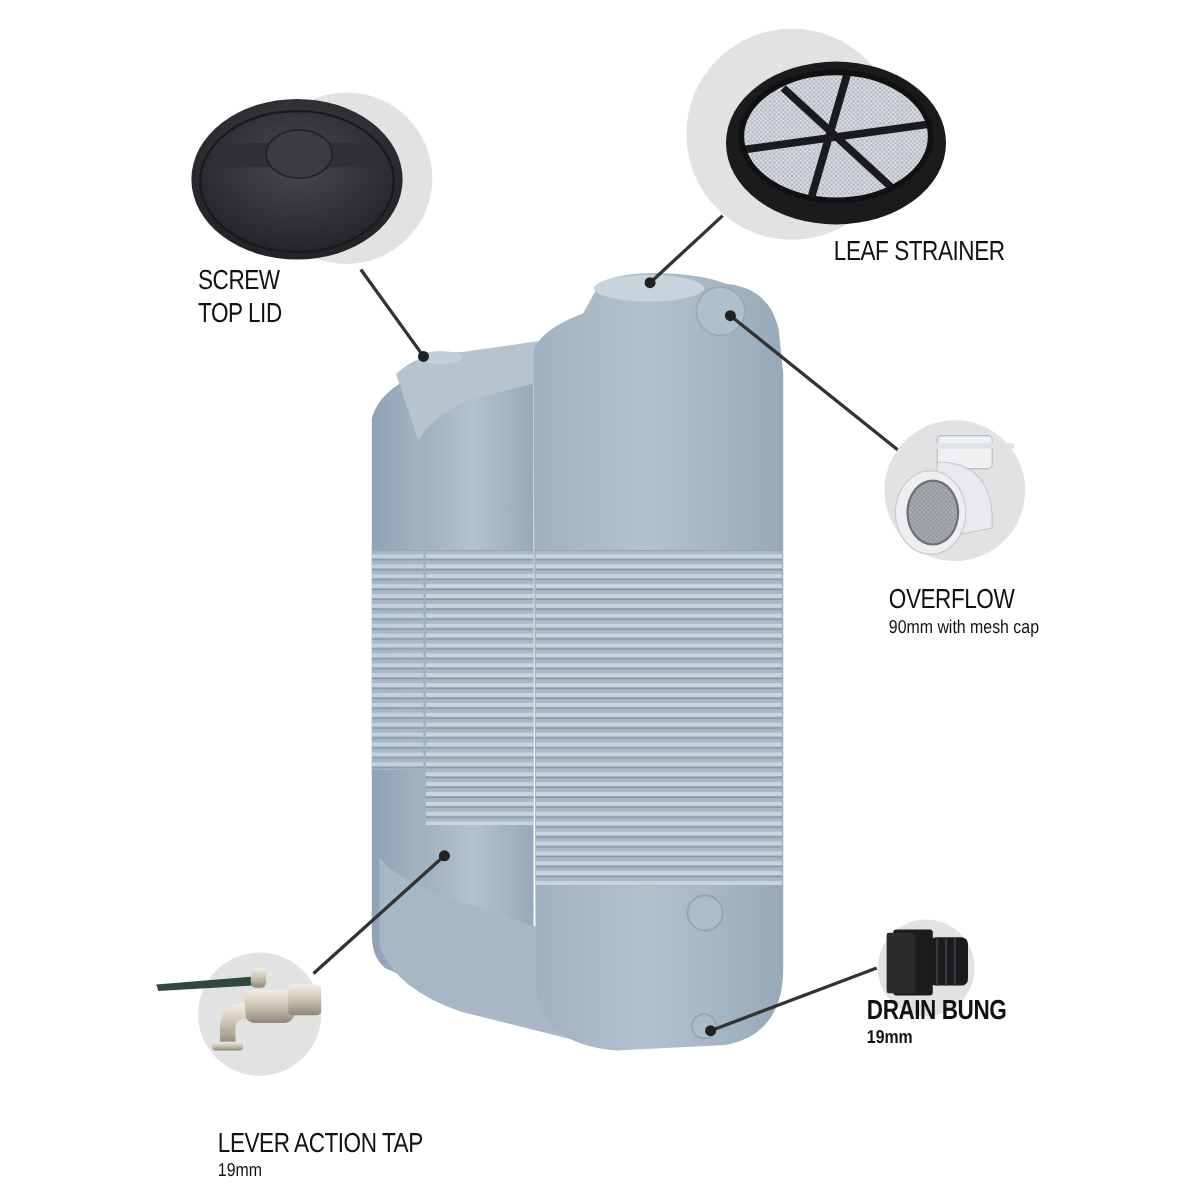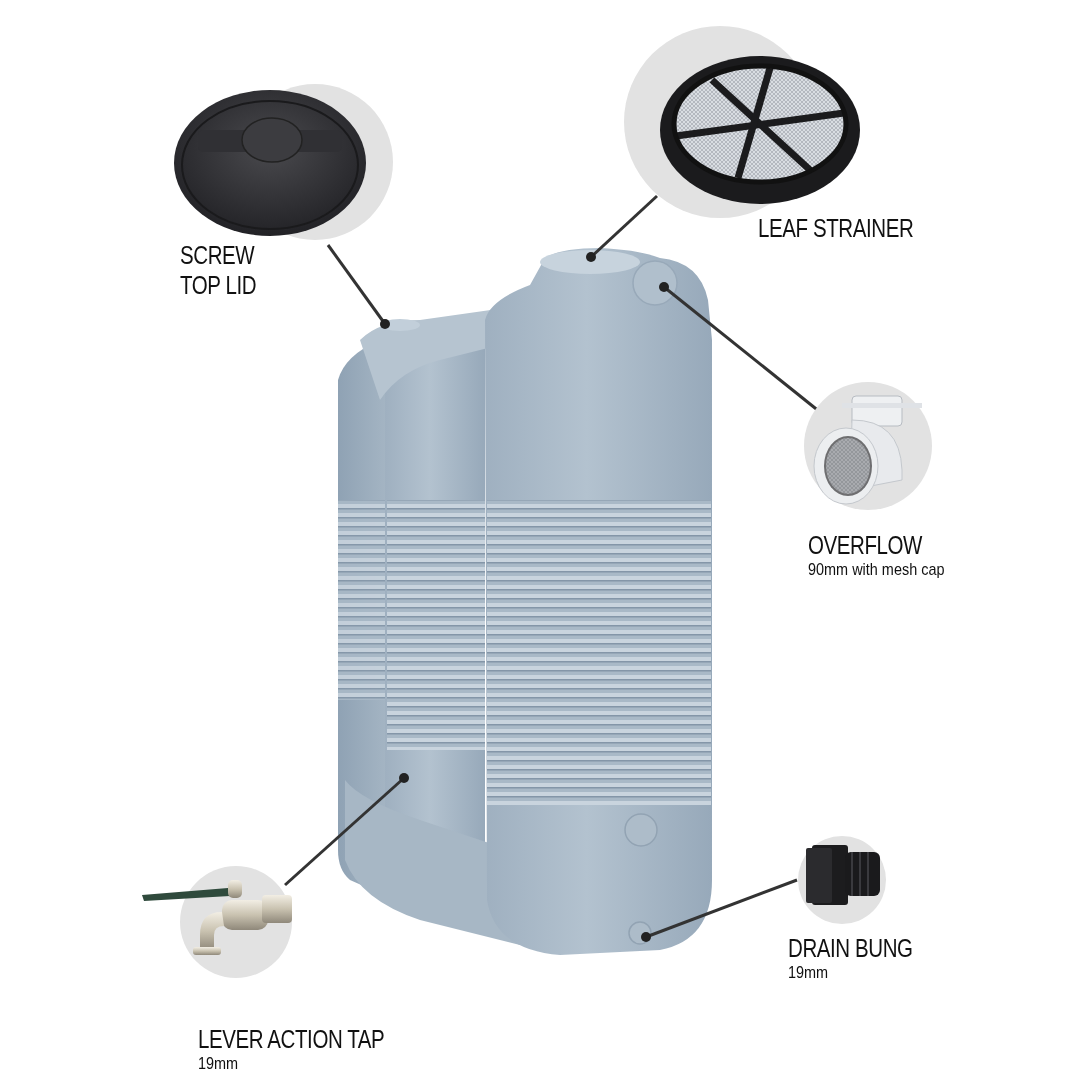--- a/index.html
+++ b/index.html
@@ -149,16 +149,16 @@
 <div class="label" style="left:790px; top:530px;margin-left:18px;">
   <span class="title title-block">OVERFLOW</span>
   <span class="sub title-block">90mm with mesh cap</span>
 </div>
 
 <div class="label" style="left:198px; top:983px;margin-top:41px;">
   <span class="title title-block">LEVER ACTION TAP</span>
   <span class="sub title-block">19mm</span>
 </div>
 
-<div class="label" style="left:788px; top:933px;">
+<div class="label" style="left:788px; top:903px;font-weight:bold;">
   <span class="title title-block">DRAIN BUNG</span>
   <span class="sub title-block">19mm</span>
 </div>
 
 </body></html>

